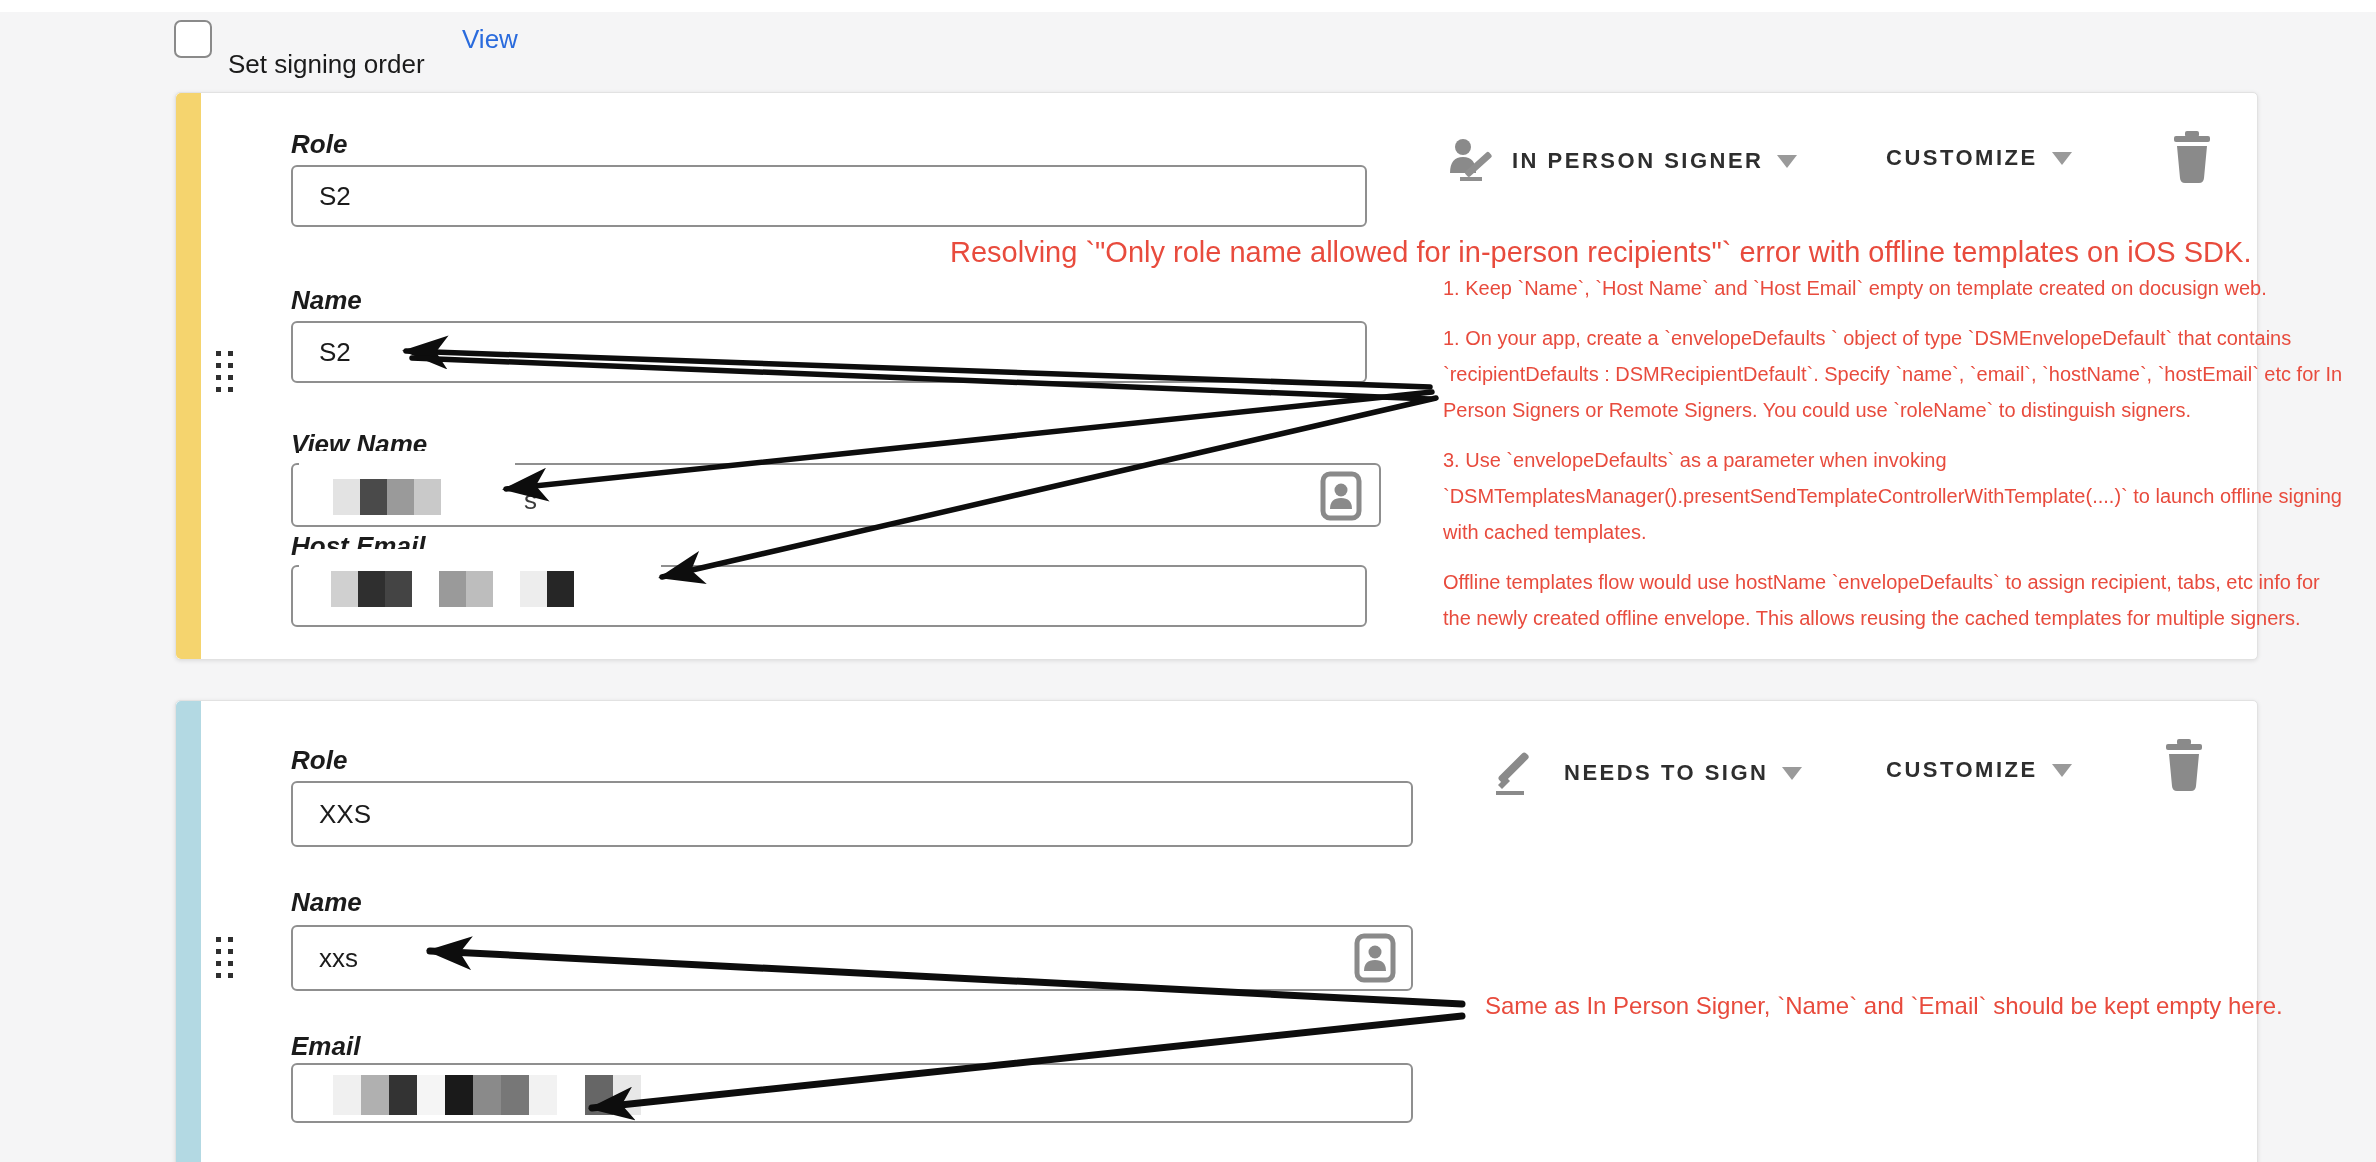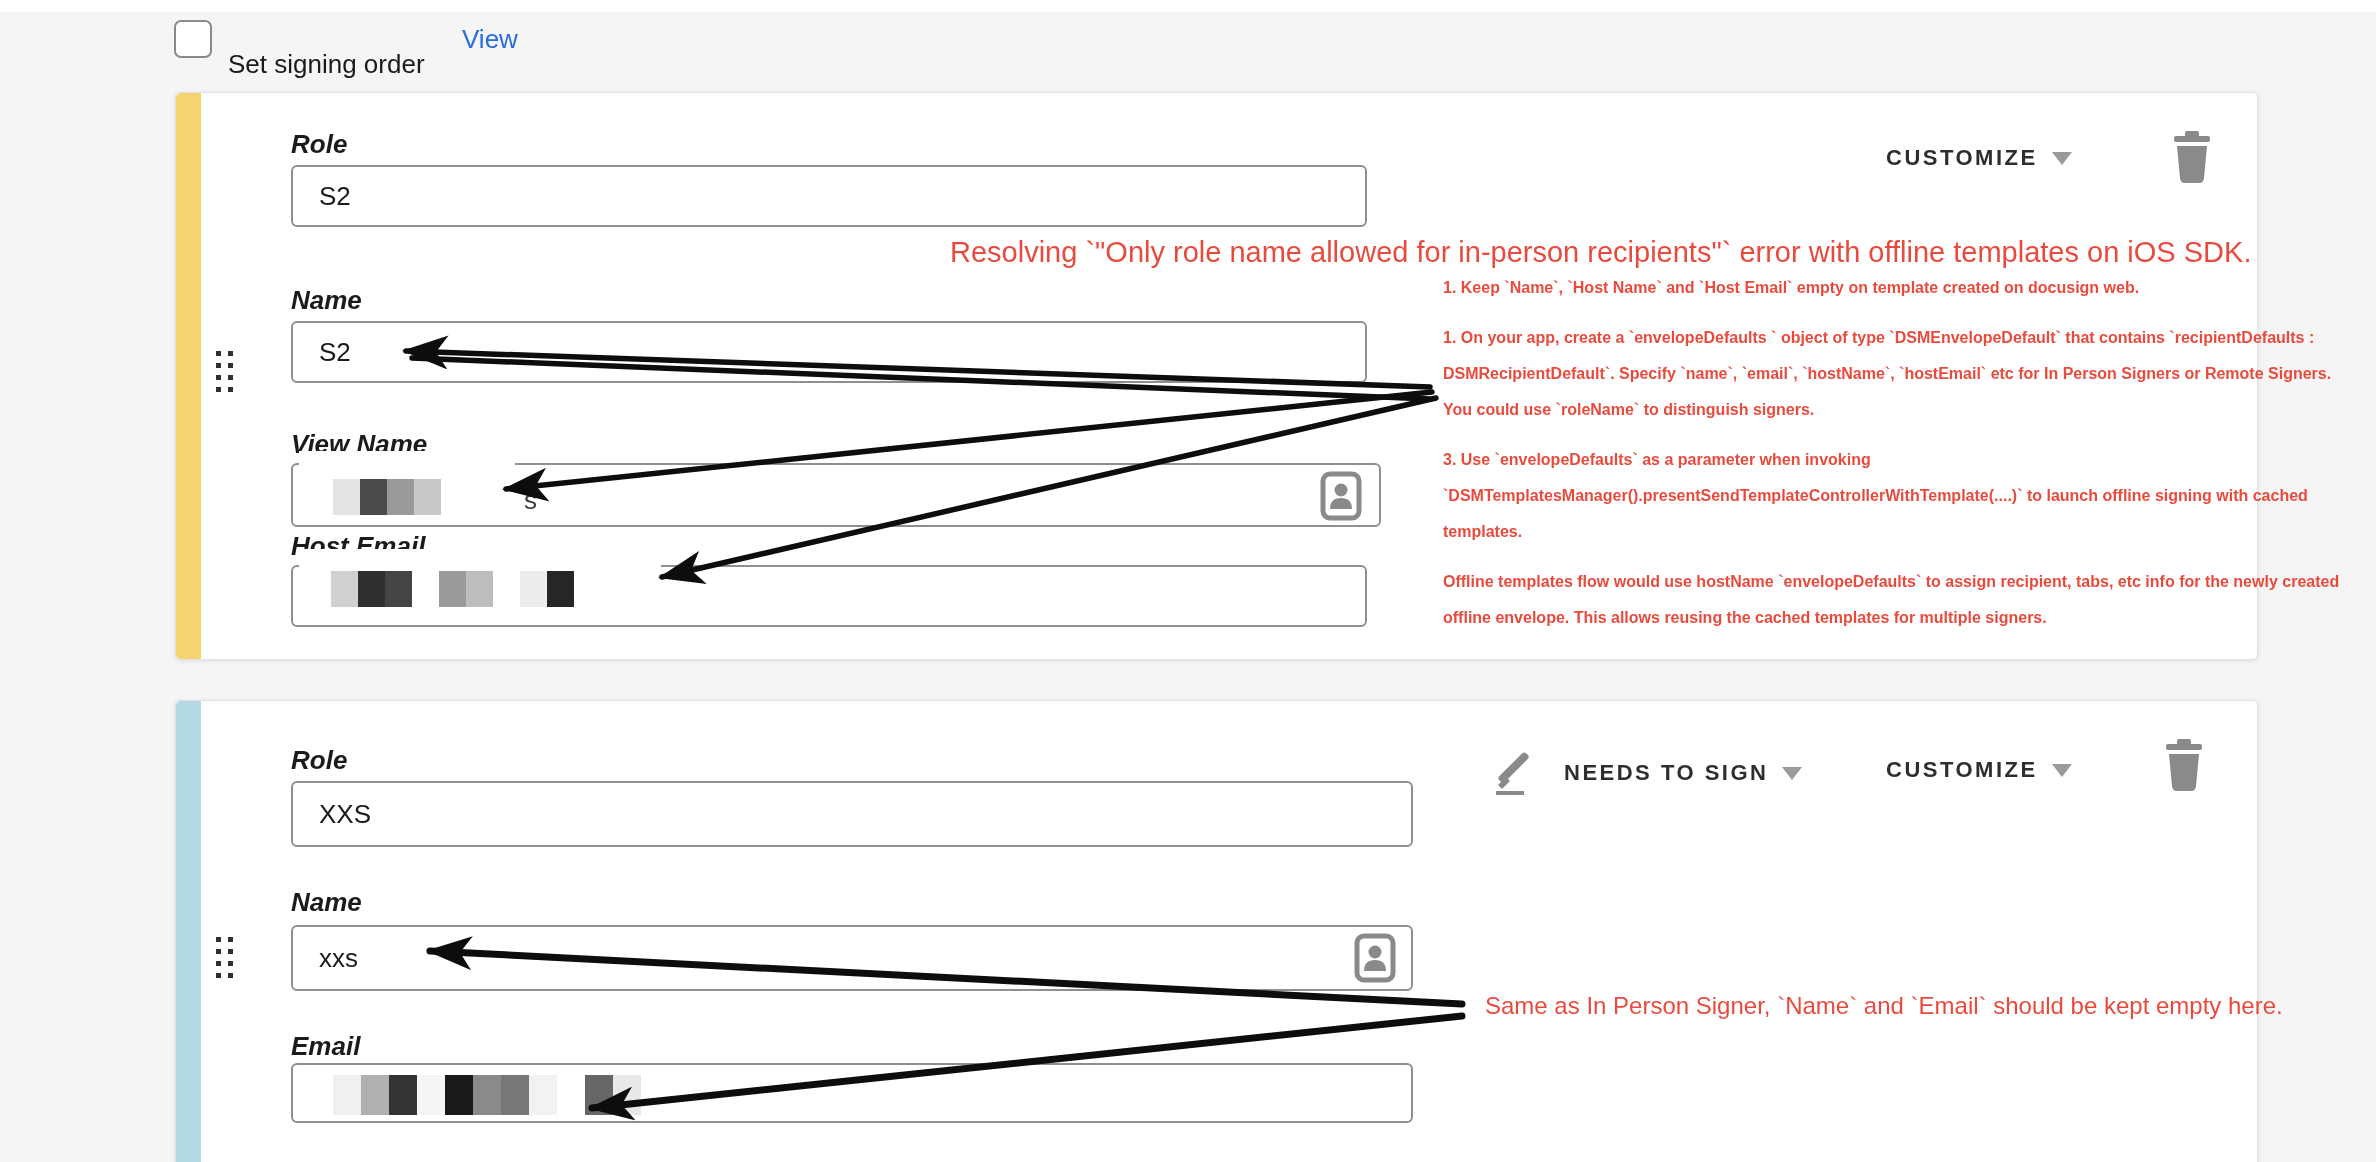--- a/index.html
+++ b/index.html
@@ -48,21 +48,21 @@
   .patch{background:#ffffff;}
   .mosaic{display:flex;filter:blur(0.6px);}
   .mosaic div{width:27px;height:36px;}
   .mosaic.m2 div{width:28px;height:40px;}
   .redact-suffix{font-size:26px;color:#3a3a3a;margin-left:4px;align-self:center;filter:blur(0.5px);}
 
   
   .red{color:#e84b3d;}
   .annot-heading{left:950px;top:236px;font-size:29px;white-space:nowrap;z-index:6;}
   .annot-notes{left:1443px;top:270px;width:900px;z-index:6;}
-  .annot-notes p{margin:0 0 14px 0;font-size:16px;line-height:36px;font-weight:bold;}
+  .annot-notes p{margin:0 0 14px 0;font-size:20px;line-height:36px;}
   .annot-note2{left:1485px;top:988px;width:880px;font-size:24px;line-height:36px;z-index:6;}
 
   svg.overlay{position:absolute;left:0;top:0;z-index:5;pointer-events:none;}
   .icon{display:block;}
 </style>
 </head>
 <body>
 
 <div class="abs topbar"></div>
 
@@ -77,20 +77,30 @@
     <div></div>
       <div></div>
       <div></div>
       <div></div>
       <div></div>
       <div></div>
       <div></div>
       <div></div>
   </div>
 
+  <div class="abs hgroup" style="left:1272px;top:44px;">
+    <svg class="icon" width="50" height="48" viewBox="0 0 50 48">
+      <circle cx="15" cy="10" r="8" fill="#8a8a8a"></circle>
+      <path d="M2,36 q0,-16 13,-16 q13,0 13,16 z" fill="#8a8a8a"></path>
+      <rect x="14" y="24" width="32" height="7" rx="2" transform="rotate(-42 30 27)" fill="#8f8f8f"></rect>
+      <rect x="12" y="40" width="22" height="4" fill="#8f8f8f"></rect>
+    </svg>
+    <span class="htext" style="margin-left:14px;">IN PERSON SIGNER</span>
+    <span class="caret"></span>
+  </div>
   <div class="abs hgroup" style="left:1710px;top:52px;">
     <span class="htext">CUSTOMIZE</span>
     <span class="caret"></span>
   </div>
   <button class="abs trash-btn" style="left:1994px;top:38px;">
     <svg class="icon" width="44" height="52" viewBox="0 0 44 52">
       <rect x="15" y="0" width="14" height="6" rx="2" fill="#8a8a8a"></rect>
       <rect x="4" y="5" width="36" height="6" rx="2" fill="#8a8a8a"></rect>
       <path d="M7,15 h30 l-3,32 q-0.4,5 -5,5 h-14 q-4.6,0 -5,-5 z" fill="#8a8a8a"></path>
     </svg>

